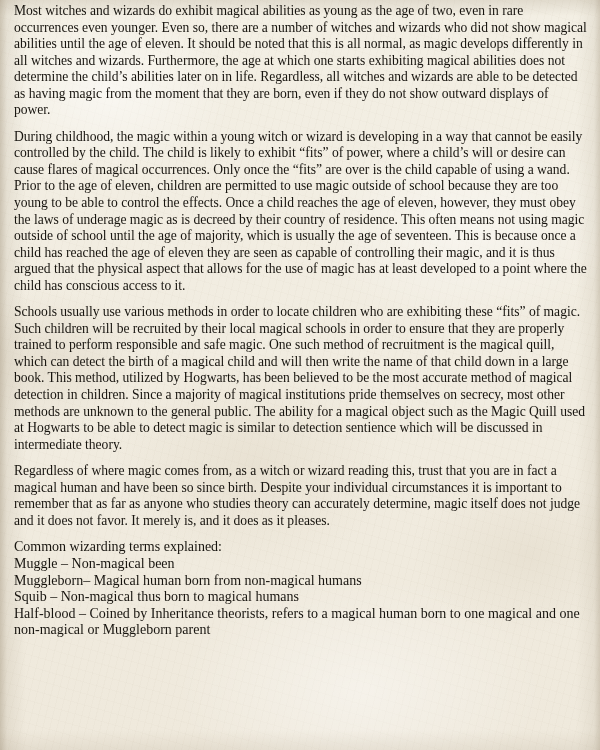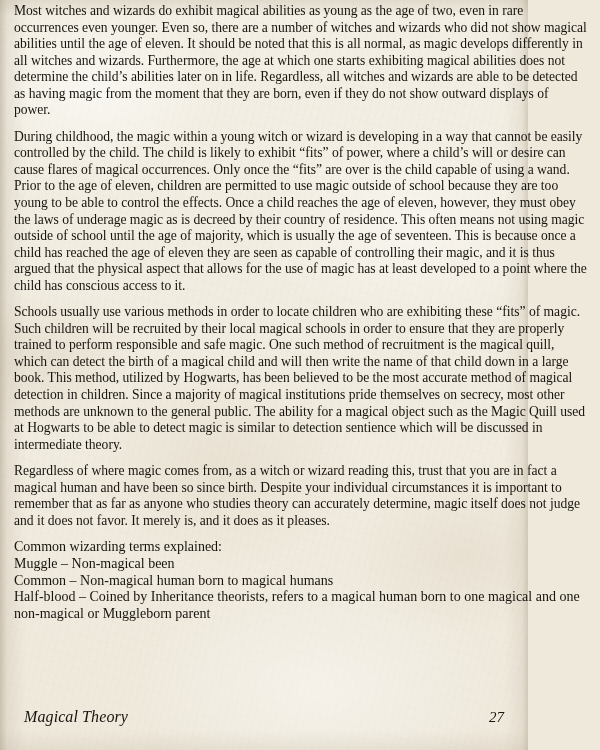--- a/index.html
+++ b/index.html
@@ -10,21 +10,21 @@
     width: 600px;
     height: 750px;
     overflow: hidden;
     background: #efe9dc;
     font-family: "Liberation Serif", "DejaVu Serif", serif;
   }
 
   
   .page {
     position: relative;
-    width: 528px;
+    width: 600px;
     height: 750px;
     box-sizing: border-box;
     background-color: #f1ece0;
     background-image:
       
       radial-gradient(ellipse 180px 120px at 18% 12%, rgba(255,255,255,0.55), rgba(255,255,255,0) 70%),
       radial-gradient(ellipse 220px 140px at 78% 30%, rgba(255,255,255,0.45), rgba(255,255,255,0) 72%),
       radial-gradient(ellipse 200px 150px at 42% 62%, rgba(214,203,182,0.30), rgba(214,203,182,0) 70%),
       radial-gradient(ellipse 160px 110px at 88% 74%, rgba(212,201,180,0.28), rgba(212,201,180,0) 72%),
       radial-gradient(ellipse 140px 100px at 8%  48%, rgba(206,195,174,0.30), rgba(206,195,174,0) 70%),
@@ -110,24 +110,21 @@
 
     <p class="para">During childhood, the magic within a young witch or wizard is developing in a way that cannot be easily controlled by the child. The child is likely to exhibit “fits” of power, where a child’s will or desire can cause flares of magical occurrences. Only once the “fits” are over is the child capable of using a wand. Prior to the age of eleven, children are permitted to use magic outside of school because they are too young to be able to control the effects. Once a child reaches the age of eleven, however, they must obey the laws of underage magic as is decreed by their country of residence. This often means not using magic outside of school until the age of majority, which is usually the age of seventeen. This is because once a child has reached the age of eleven they are seen as capable of controlling their magic, and it is thus argued that the physical aspect that allows for the use of magic has at least developed to a point where the child has conscious access to it.</p>
 
     <p class="para">Schools usually use various methods in order to locate children who are exhibiting these “fits” of magic. Such children will be recruited by their local magical schools in order to ensure that they are properly trained to perform responsible and safe magic. One such method of recruitment is the magical quill, which can detect the birth of a magical child and will then write the name of that child down in a large book. This method, utilized by Hogwarts, has been believed to be the most accurate method of magical detection in children. Since a majority of magical institutions pride themselves on secrecy, most other methods are unknown to the general public. The ability for a magical object such as the Magic Quill used at Hogwarts to be able to detect magic is similar to detection sentience which will be discussed in intermediate theory.</p>
 
     <p class="para">Regardless of where magic comes from, as a witch or wizard reading this, trust that you are in fact a magical human and have been so since birth. Despite your individual circumstances it is important to remember that as far as anyone who studies theory can accurately determine, magic itself does not judge and it does not favor. It merely is, and it does as it pleases.</p>
 
     <ul class="terms">
       <li>Common wizarding terms explained:</li>
       <li>Muggle – Non-magical been</li>
-      <li>Common – Non-magical human born to magical humans</li>
+      <li>Muggleborn– Magical human born from non-magical humans</li>
+      <li>Squib – Non-magical thus born to magical humans</li>
       <li>Half-blood – Coined by Inheritance theorists, refers to a magical human born to one magical and one non-magical or Muggleborn parent</li>
     </ul>
 
   </div>
 
-  <div class="footer">
-    <span class="book-title">Magical Theory</span>
-    <span class="page-number">27</span>
-  </div>
 
 </div>
 
 </body></html>

